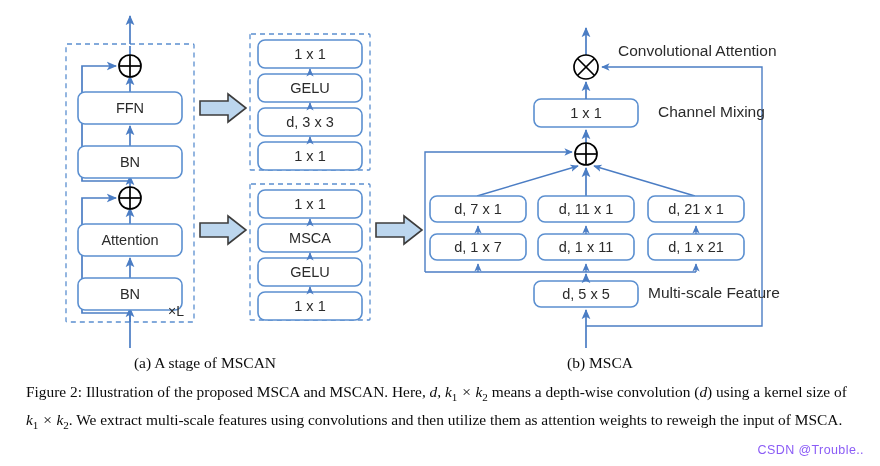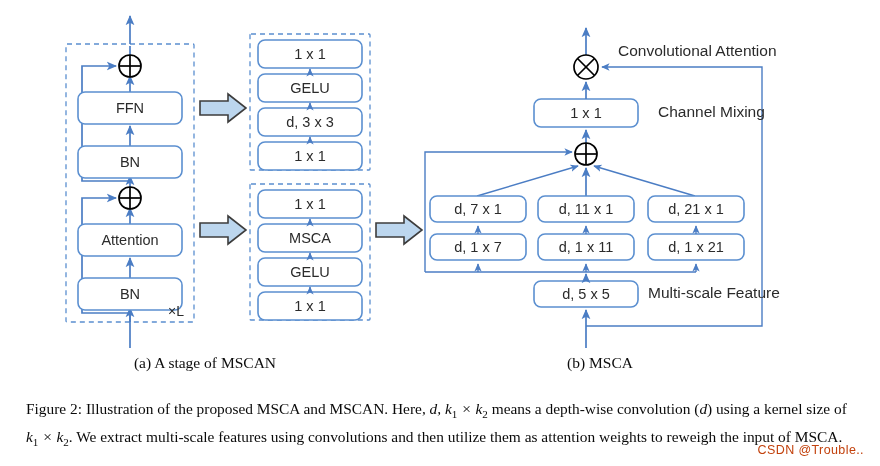--- a/index.html
+++ b/index.html
@@ -95,36 +95,35 @@
   #caption {
     position: absolute;
     left: 26px;
     top: 381px;
     width: 830px;
     font-family: "Liberation Serif", serif;
     font-size: 15.4px;
     line-height: 21.5px;
     color: #0a0a0a;
     text-align: left;
-    margin-top: 17px;
   }
   #caption i {
     font-style: italic;
   }
   .sub {
     font-size: 0.72em;
     vertical-align: sub;
   }
   #watermark {
     position: absolute;
     right: 16px;
     bottom: 9px;
     font-family: "Liberation Sans", sans-serif;
     font-size: 12.5px;
-    color: #c2410c;
+    color: #8b5cf6;
     letter-spacing: 0.4px;
   }
 </style>
 </head>
 <body>
 
 <div id="figure-root">
 
   <svg id="diagram" viewBox="0 0 880 380">
     <defs>

